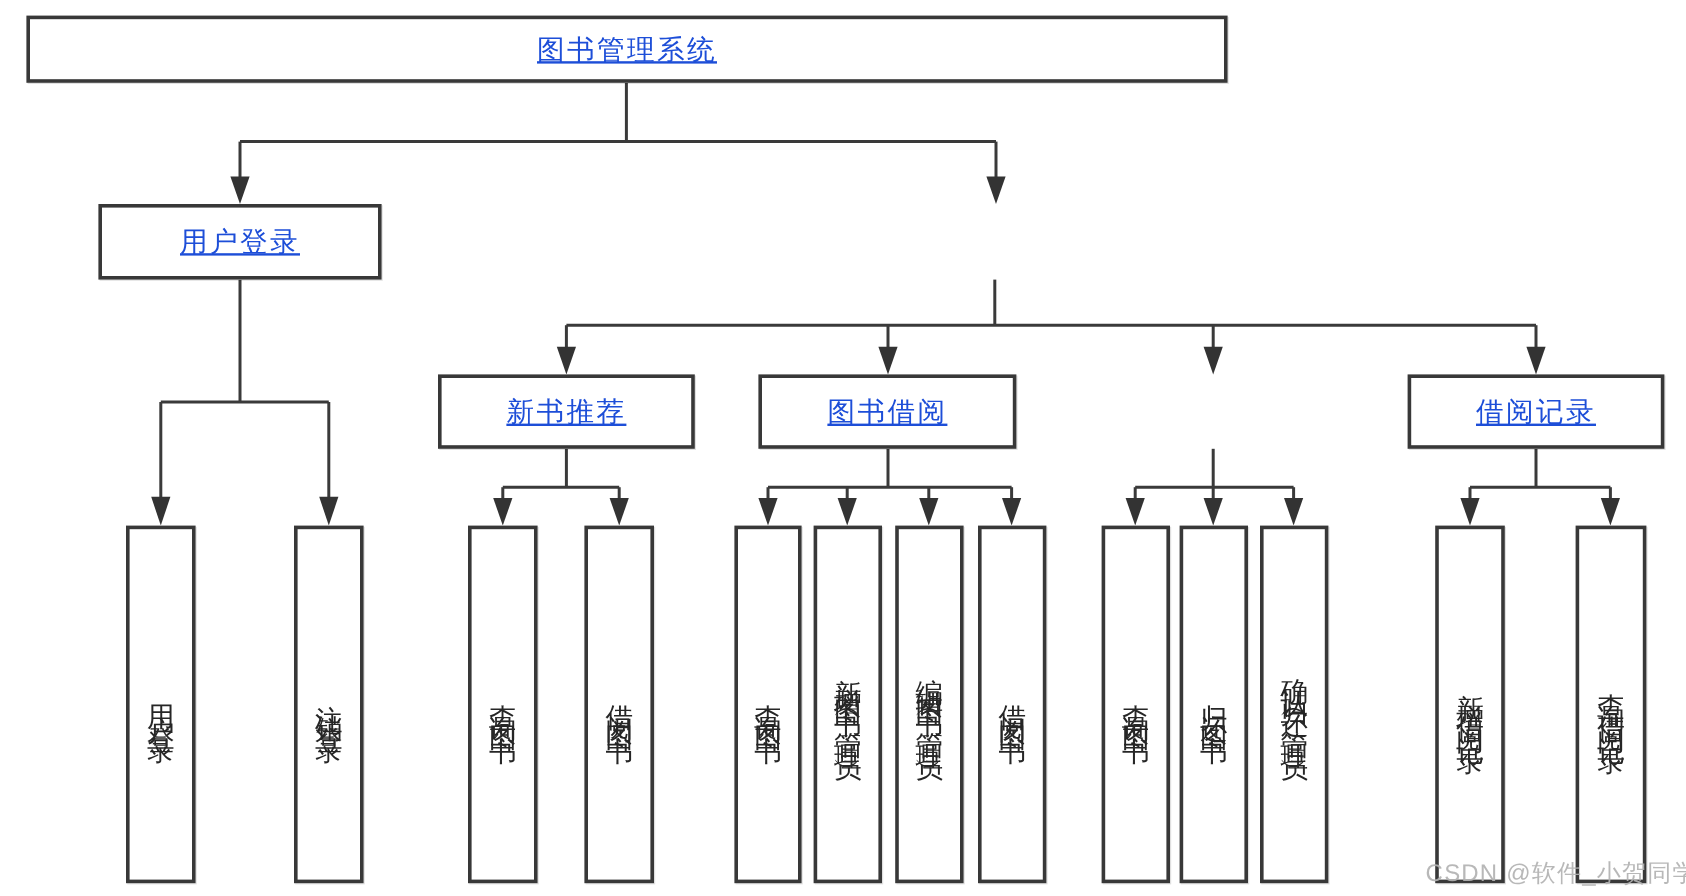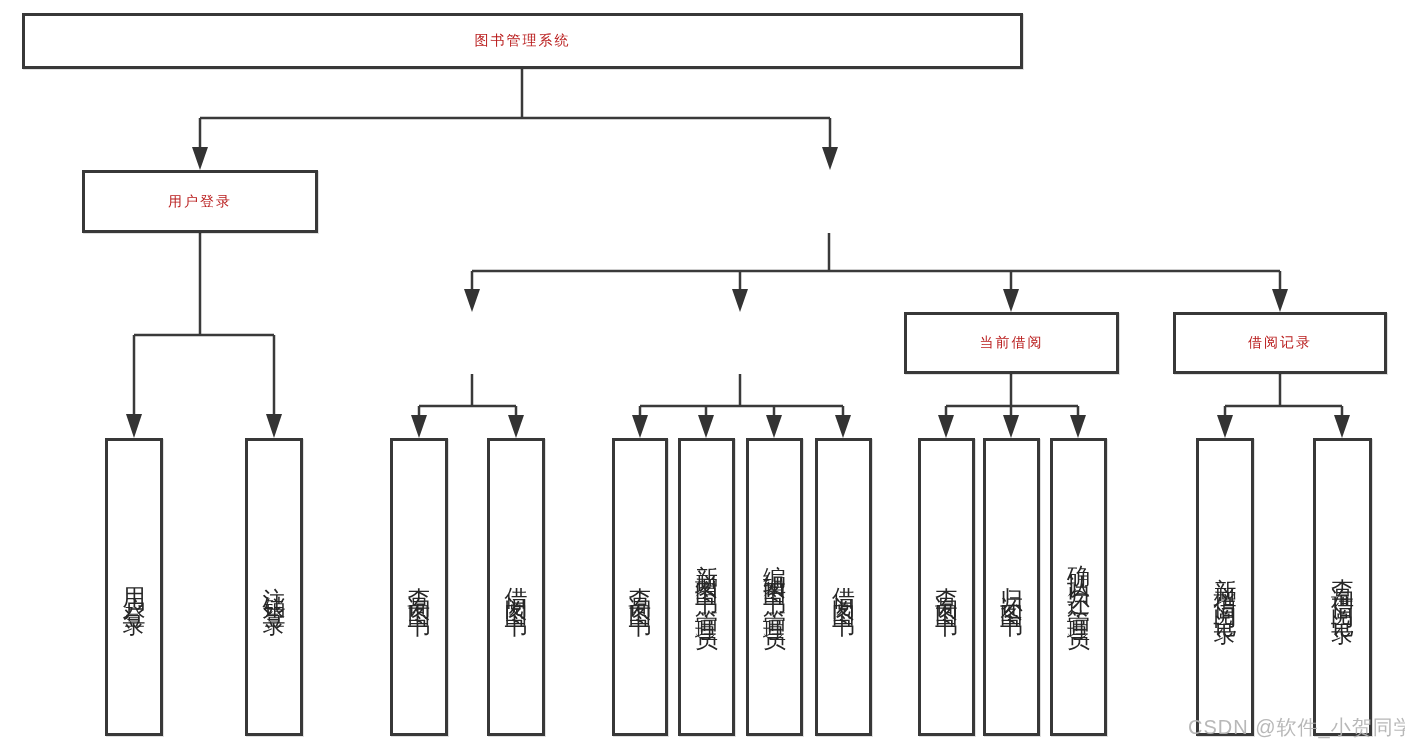--- a/index.html
+++ b/index.html
@@ -14,24 +14,25 @@
   .box{
     position:absolute;
     box-sizing:border-box;
     background:#ffffff;
     border:3px solid #383838;
     display:flex;align-items:center;justify-content:center;
     color:#262626;
     box-shadow:1px 1px 0 rgba(0,0,0,0.12);
   }
   .hlbl{
-    font-size:14px;
+    font-size:23px;
     letter-spacing:2px;
     white-space:nowrap;
-    color:#b91c1c;
+    color:#1d4ed8;
+    text-decoration:underline;
   }
   .vlbl{
     writing-mode:vertical-rl;
     text-orientation:mixed;
     font-size:23px;
     letter-spacing:9px;
     line-height:1;
     color:#262626;
     white-space:nowrap;
   }
@@ -117,22 +118,25 @@
   </svg>
 
   <div class="box" style="left:22px;top:13px;width:1001px;height:56px">
     <span class="hlbl">图书管理系统</span>
   </div>
 
   <div class="box" style="left:82px;top:170px;width:236px;height:63px">
     <span class="hlbl">用户登录</span>
   </div>
 
-  <div class="box" style="left:904px;top:312px;width:215px;height:62px">
-    <span class="hlbl">当前借阅</span>
+  <div class="box" style="left:365px;top:312px;width:214px;height:62px">
+    <span class="hlbl">新书推荐</span>
+  </div>
+  <div class="box" style="left:632px;top:312px;width:215px;height:62px">
+    <span class="hlbl">图书借阅</span>
   </div>
   <div class="box" style="left:1173px;top:312px;width:214px;height:62px">
     <span class="hlbl">借阅记录</span>
   </div>
 
   <div class="box" style="left:105px;top:438px;width:58px;height:298px">
     <span class="vlbl">用户登录</span>
   </div>
   <div class="box" style="left:245px;top:438px;width:58px;height:298px">
     <span class="vlbl">注销登录</span>

